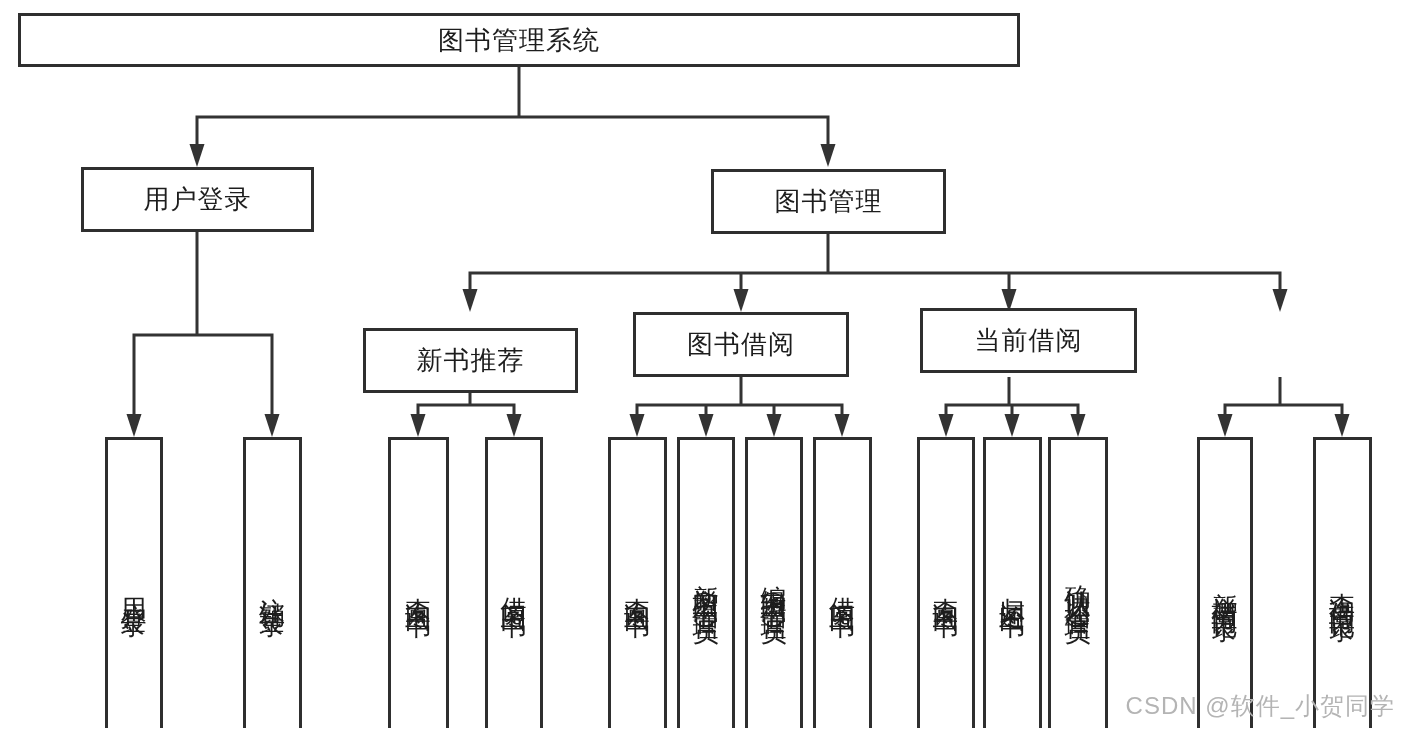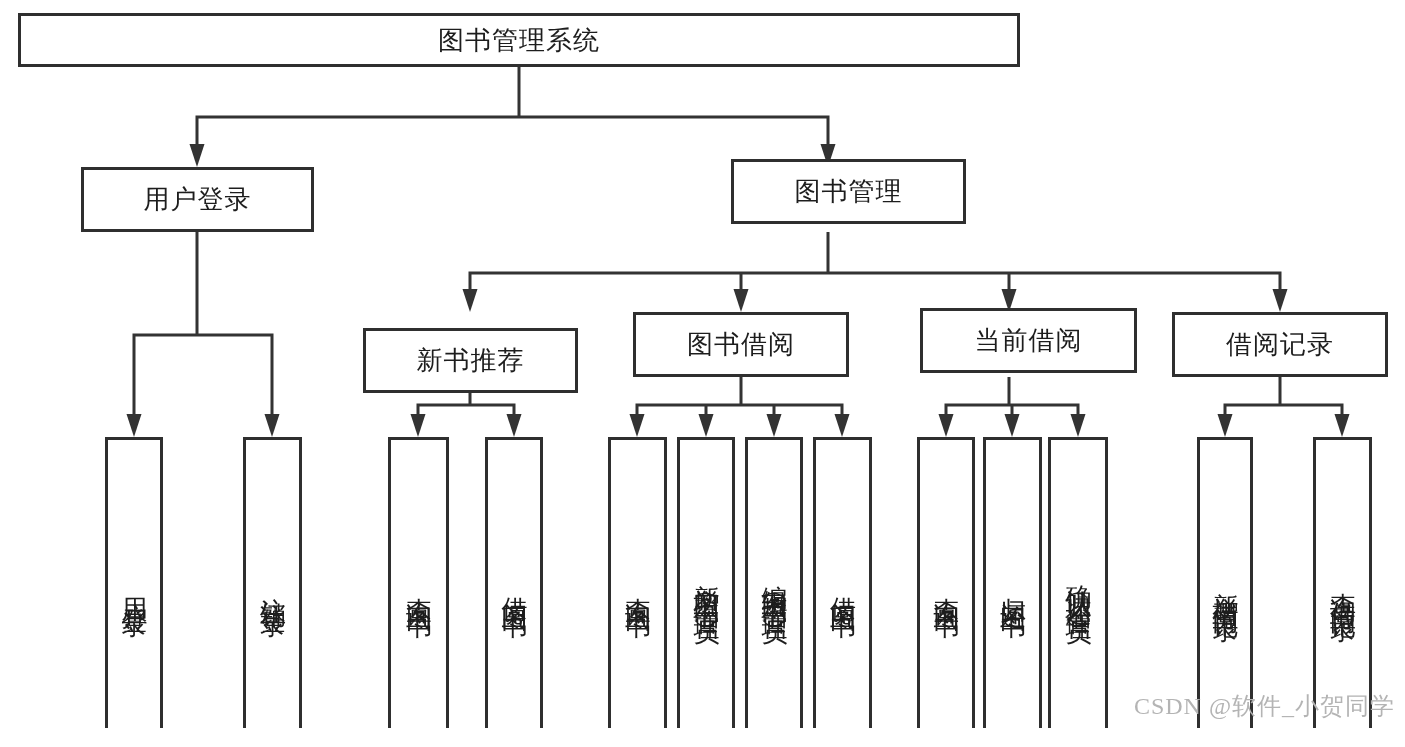--- a/index.html
+++ b/index.html
@@ -2,21 +2,21 @@
 <html><head>
 <meta charset="utf-8">
 <style>
   html, body { margin: 0; padding: 0; background: #ffffff; }
   .stage {
     position: relative;
     width: 1405px;
     height: 728px;
     background: #ffffff;
     overflow: hidden;
-    font-family: Liberation Serif, serif;
+    font-family: Liberation Sans, sans-serif;
     color: #1d1d1d;
   }
   .wires {
     position: absolute;
     left: 0; top: 0;
     width: 1405px; height: 747px;
   }
   .wires path {
     fill: none;
     stroke: #333333;
@@ -106,35 +106,32 @@
     </g>
   </svg>
 
   <div class="box" style="left:18px; top:13px; width:1002px; height:54px;">
     <span class="lbl">图书管理系统</span>
   </div>
 
   <div class="box" style="left:81px; top:167px; width:233px; height:65px;">
     <span class="lbl">用户登录</span>
   </div>
-  <div class="box" style="left:711px; top:159px; width:235px; height:65px;margin-left:20px;">
+  <div class="box" style="left:711px; top:169px; width:235px; height:65px;">
     <span class="lbl">图书管理</span>
   </div>
 
   <div class="box" style="left:363px; top:328px; width:215px; height:65px;">
     <span class="lbl">新书推荐</span>
   </div>
   <div class="box" style="left:633px; top:312px; width:216px; height:65px;text-align:center;">
     <span class="lbl">图书借阅</span>
   </div>
   <div class="box" style="left:901px; top:308px; width:217px; height:65px;margin-left:19px;">
     <span class="lbl">当前借阅</span>
-  </div>
-  <div class="box" style="left:1172px; top:312px; width:216px; height:65px;">
-    <span class="lbl">借阅记录</span>
   </div>
 
   <div class="box" style="left:105px; top:437px; width:58px; height:299px;">
     <span class="vlbl">用户登录</span>
   </div>
   <div class="box" style="left:243px; top:437px; width:59px; height:299px;">
     <span class="vlbl">注销登录</span>
   </div>
   <div class="box" style="left:388px; top:437px; width:61px; height:299px;">
     <span class="vlbl">查询图书</span>

